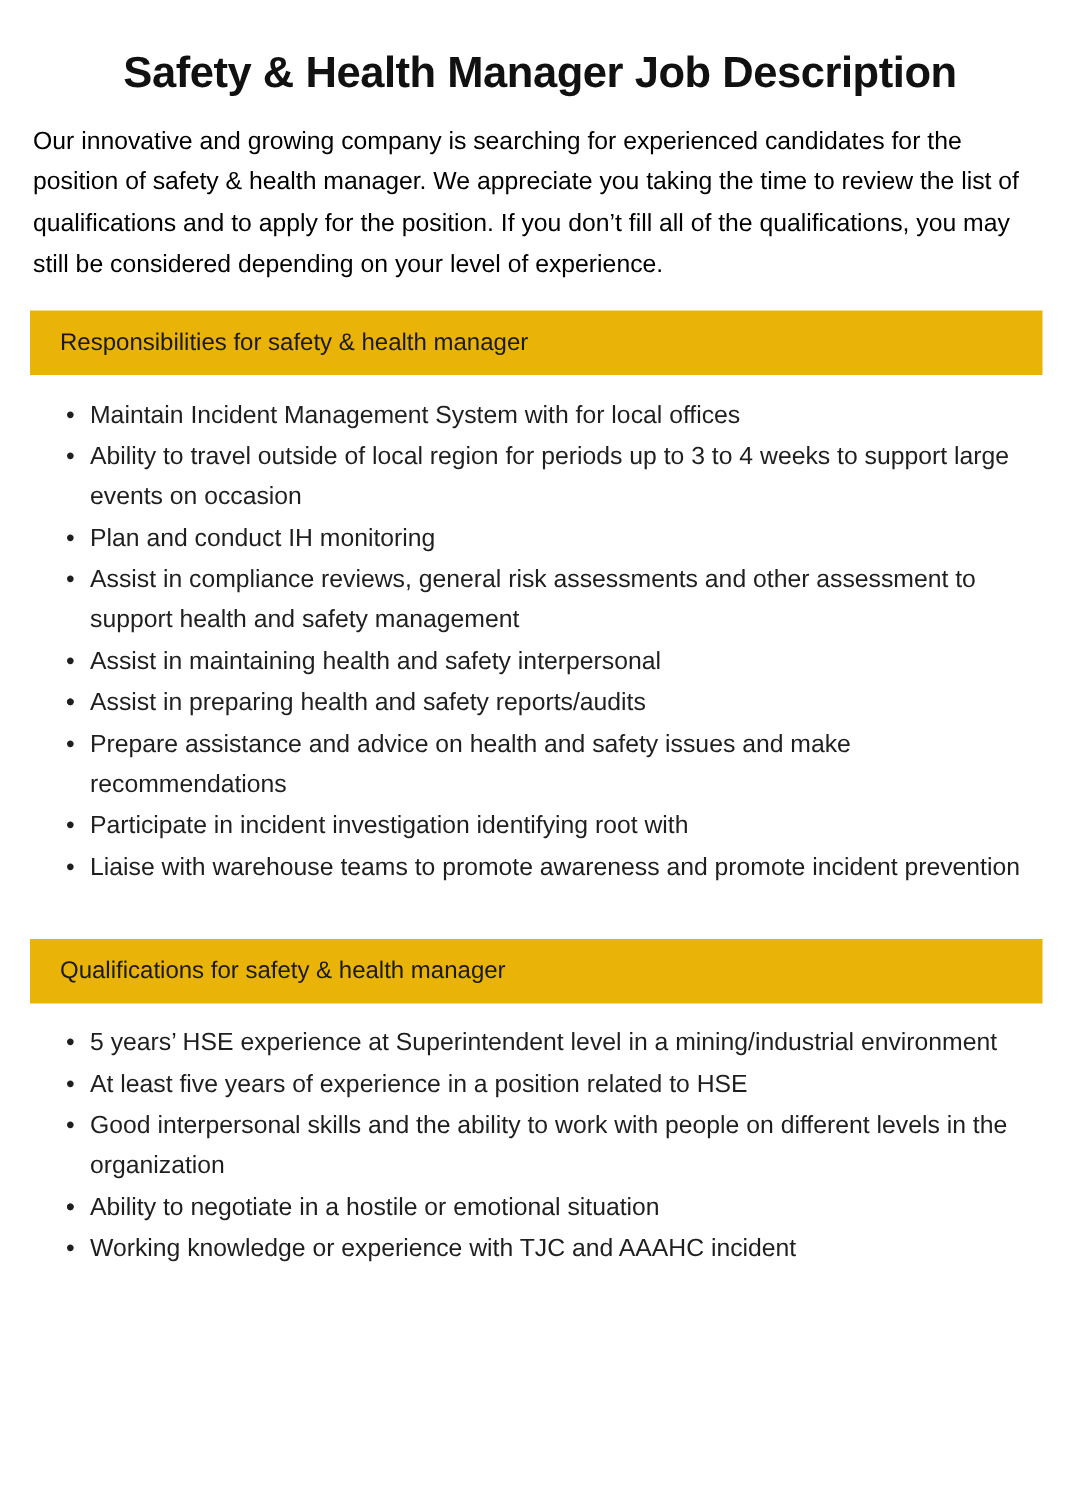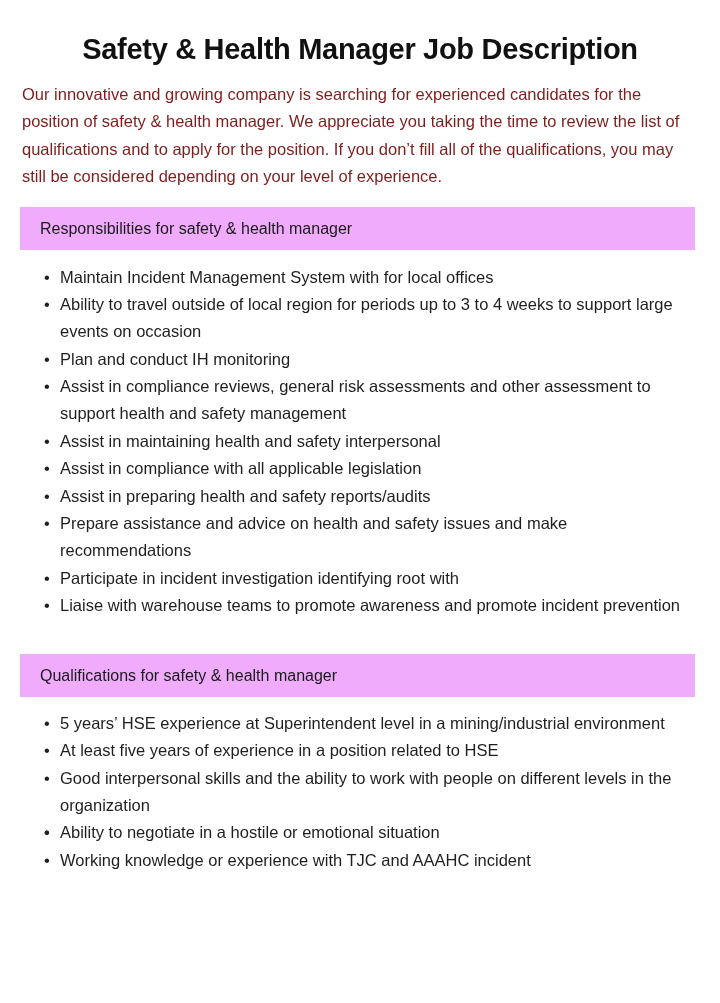--- a/index.html
+++ b/index.html
@@ -30,28 +30,28 @@
     color: #111111;
     margin: 0;
     padding: 4px 20px 0 20px;
     line-height: 1.2;
   }
   .intro {
     margin: 0;
     padding: 14px 22px 0 22px;
     font-size: 16.5px;
     line-height: 27.5px;
-    color: #7f1d1d;
+    color: #000000;
     max-width: 680px;
   }
   .section {
     margin-top: 16px;
   }
   .section-header {
-    background: #f0abfc;
+    background: #eab308;
     margin: 0 25px 0 20px;
     padding: 11px 0 11px 20px;
     font-size: 16px;
     color: #1a1a1a;
     line-height: 21px;
   }
   ul.bullets {
     list-style: none;
     margin: 0;
     padding: 14px 20px 0 44px;
@@ -105,21 +105,20 @@
       <li>
         <span class="bullet-dot">•</span>
         <span>Assist in compliance reviews, general risk assessments and other assessment to support health and safety management</span>
       </li>
       <li>
         <span class="bullet-dot">•</span>
         <span>Assist in maintaining health and safety interpersonal</span>
       </li>
       <li>
         <span class="bullet-dot">•</span>
-        <span>Assist in compliance with all applicable legislation</span>
       </li>
       <li>
         <span class="bullet-dot">•</span>
         <span>Assist in preparing health and safety reports/audits</span>
       </li>
       <li>
         <span class="bullet-dot">•</span>
         <span>Prepare assistance and advice on health and safety issues and make recommendations</span>
       </li>
       <li>

